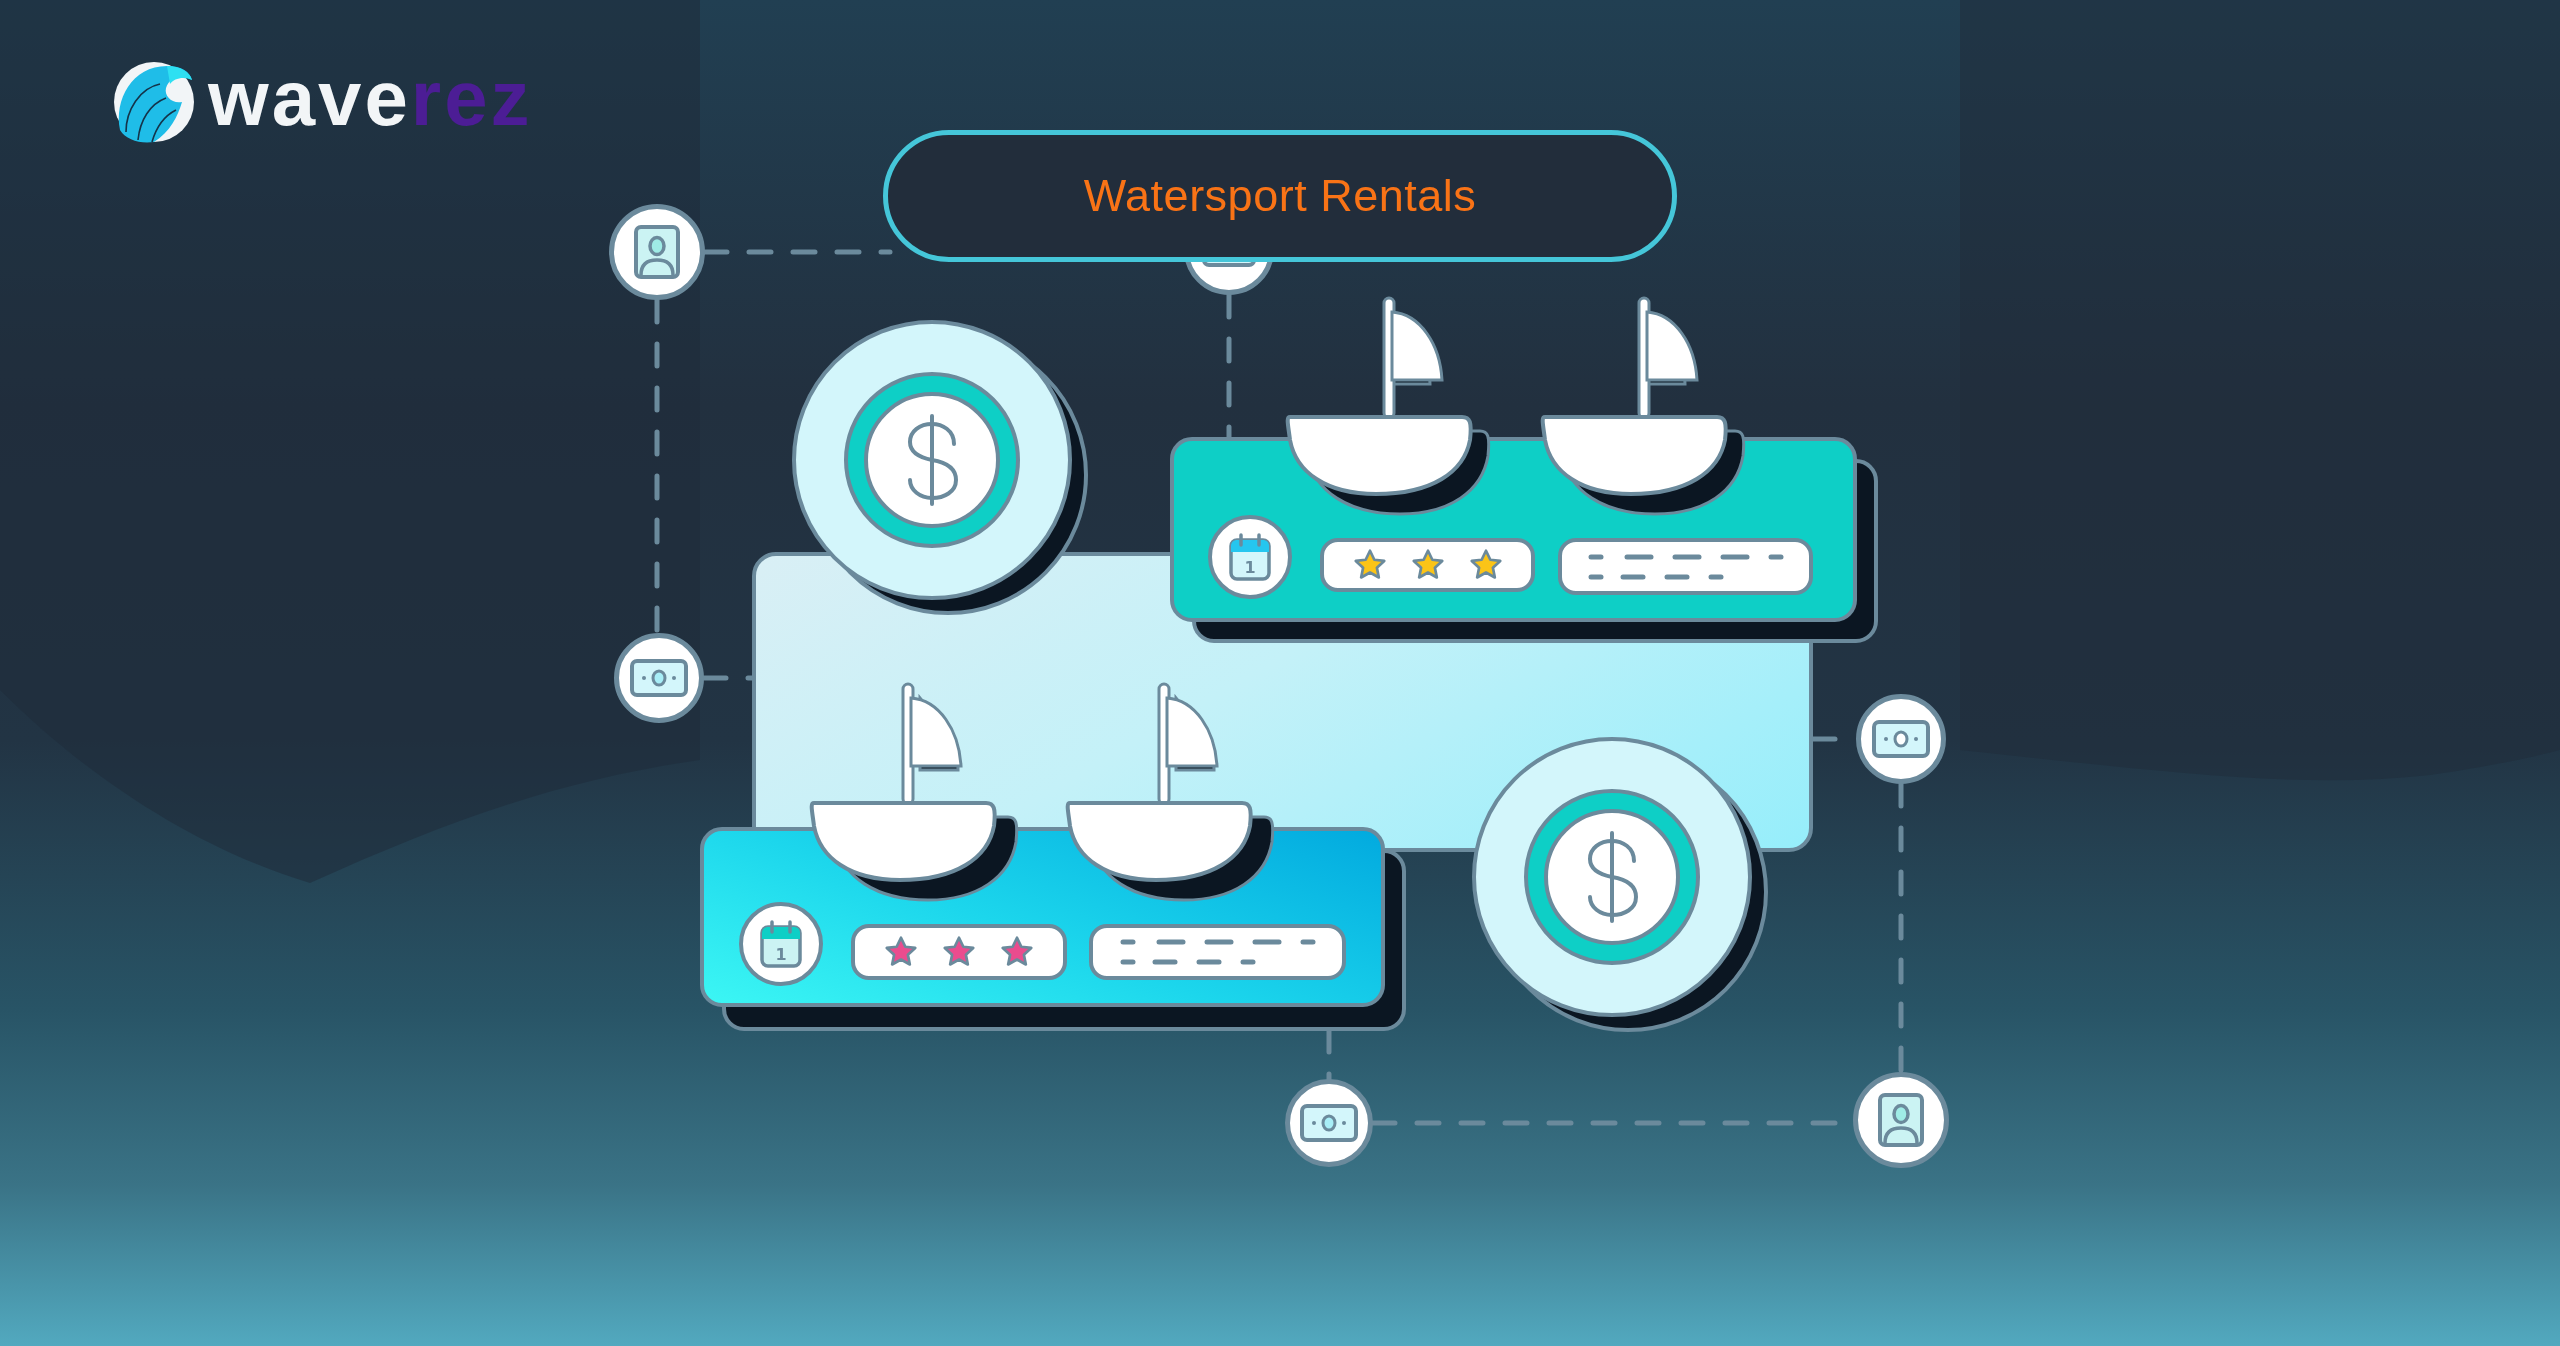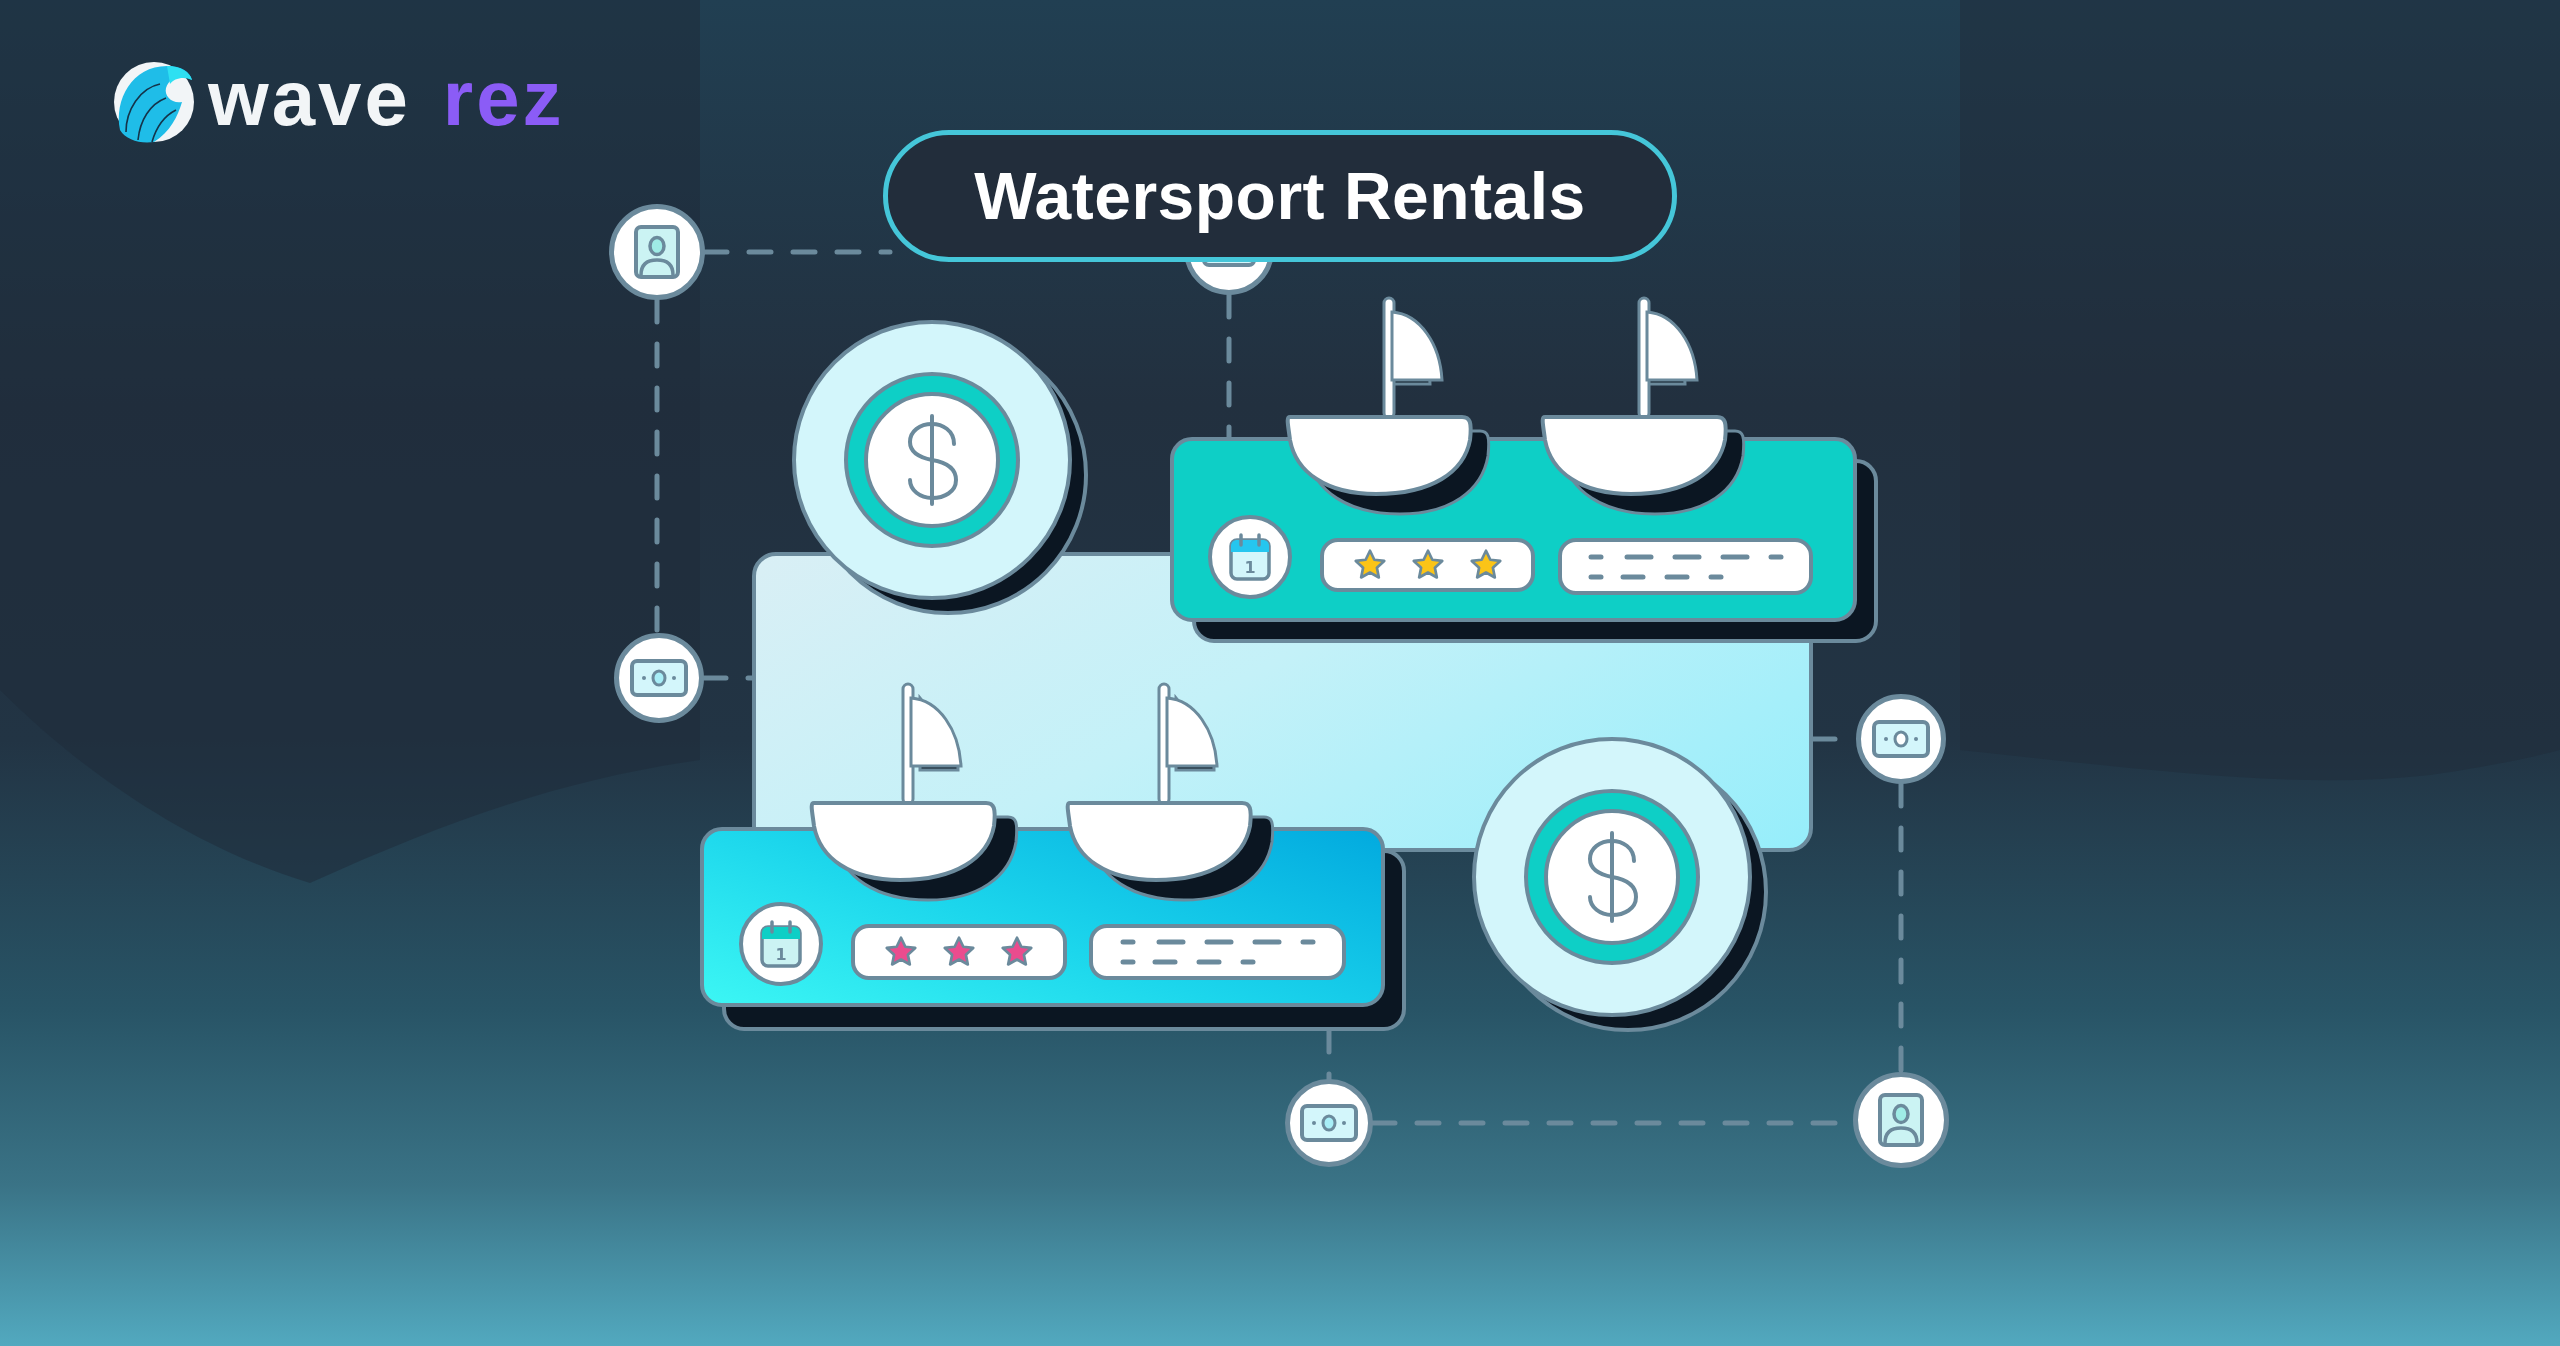--- a/index.html
+++ b/index.html
@@ -9,31 +9,31 @@
     font-family: "Liberation Sans", "DejaVu Sans", sans-serif;
     background: linear-gradient(180deg, #213f52 0%, #22303f 30%, #223444 55%, #285466 75%, #3a7386 88%, #52a9bf 100%);
   }
   .bg-waves { position: absolute; left: 0; top: 0; width: 2560px; height: 1346px; }
   .abs { position: absolute; }
 
   
   .logo { left: 112px; top: 60px; display: flex; align-items: center; gap: 12px; }
   .logo-text { font-size: 78px; font-weight: 700; letter-spacing: 3px; line-height: 1; margin-top: -8px; }
   .logo-text .a { color: #f2f5f7; margin-top: 20px; }
-  .logo-text .b { color: #8b5cf6; margin-left: 32px; }
+  .logo-text .b { color: #4c1d95; }
 
   
   .title-pill {
     left: 883px; top: 130px; width: 794px; height: 132px;
     border-radius: 66px; background: #222d3b;
     border: 5px solid #45c6d9;
     display: flex; align-items: center; justify-content: center;
     z-index: 10;
   }
-  .title-pill span { color: #ffffff; font-size: 66px; font-weight: 700; letter-spacing: 0.5px; }
+  .title-pill span { color: #f97316; font-size: 45px; font-weight: 400; letter-spacing: 0.5px; }
 
   
   .node {
     width: 96px; height: 96px; border-radius: 50%;
     background: #ffffff; border: 5px solid #6b8a9c;
     display: flex; align-items: center; justify-content: center;
     z-index: 3;
   }
 
   

